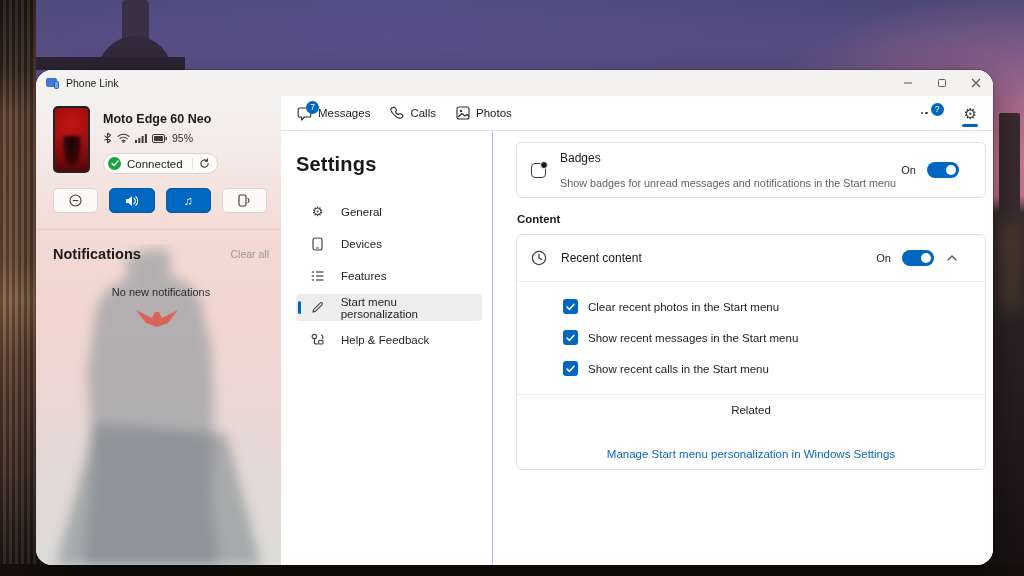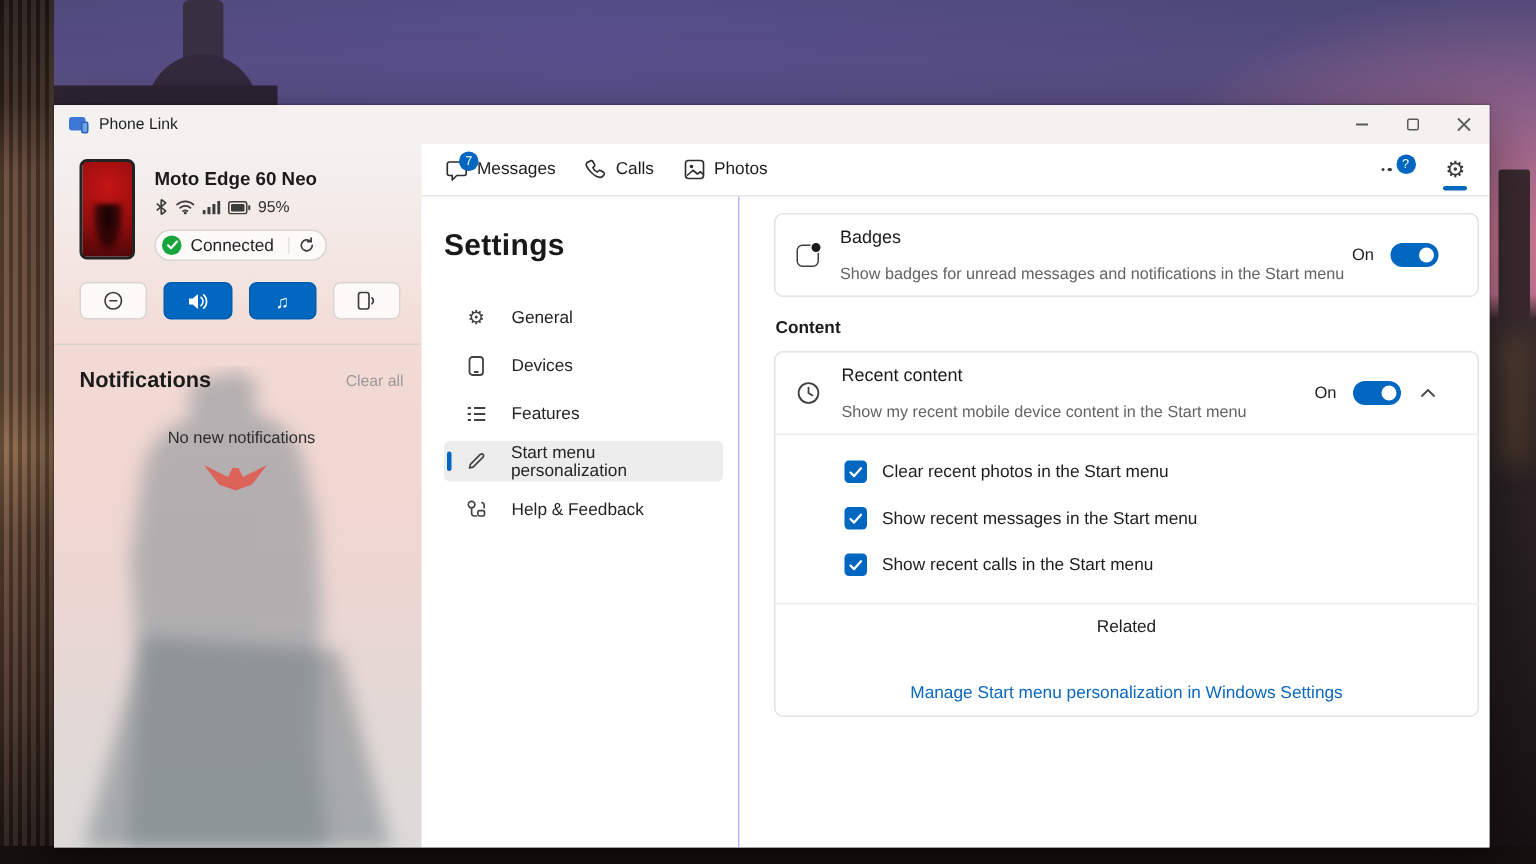--- a/index.html
+++ b/index.html
@@ -21,21 +21,21 @@
       repeating-linear-gradient(90deg, rgba(0,0,0,.28) 0 3px, rgba(255,255,255,.06) 3px 6px),
       linear-gradient(180deg,#241a16 0%,#3a2a21 12%,#6b4c3a 20%,#74543f 45%,#8f6a4c 52%,#6b4c3a 62%,#4a342a 82%,#201713 100%);
   }
   .wp-right{ position:absolute; right:0; top:0; width:31px; height:576px;
     background:linear-gradient(180deg, transparent 0%, transparent 34%, #3a2c30 37%, #2c2326 55%, #241c1e 75%, #171114 100%); }
   .wp-tower{ position:absolute; right:4px; top:113px; width:21px; height:100px; background:#3b2b30; border-radius:2px 2px 0 0;
     box-shadow:0 104px 18px -6px rgba(214,160,70,.35); }
   .wp-bottom{ position:absolute; left:0; bottom:0; width:1024px; height:12px; background:#15100d; }
 
   
-  .window{ position:absolute; left:36px; top:70px; width:957px; height:495px; border-radius:0; overflow:hidden;
+  .window{ position:absolute; left:36px; top:70px; width:957px; height:495px; border-radius:16px; overflow:hidden;
     background:#fff; box-shadow:0 14px 42px rgba(0,0,0,.5), 0 0 0 1px rgba(0,0,0,.18); display:flex; flex-direction:column; }
   .titlebar{ height:26px; background:#f3f2f1; display:flex; align-items:center; justify-content:space-between; flex:0 0 auto; }
   .tb-left{ display:flex; align-items:center; gap:7px; padding-left:10px; }
   .applogo{ width:13px; height:11px; position:relative; }
   .applogo .pc{ position:absolute; left:0; top:0; width:11px; height:9px; background:#3e78d4; border-radius:2px; }
   .applogo .ph{ position:absolute; right:0; bottom:0; width:5px; height:8px; background:#6aa3e8; border:1px solid #2f62b5; border-radius:1.5px; }
   .tb-title{ font-size:10.5px; color:#1f1f1f; }
   .win-controls{ display:flex; height:26px; }
   .wc{ width:34px; height:26px; display:flex; align-items:center; justify-content:center; border:none; background:transparent; cursor:pointer; }
   .wc svg{ display:block; }
@@ -371,21 +371,20 @@
             <div class="section-label">Content</div>
 
             <div class="card">
               <div class="card-header">
                 <svg width="16" height="16" viewBox="0 0 16 16">
                     <circle cx="8" cy="8" r="6.6" fill="none" stroke="#3f3f3f" stroke-width="1.2"></circle>
                     <path d="M8 4.4 V8 L10.6 9.6" fill="none" stroke="#3f3f3f" stroke-width="1.2" stroke-linecap="round"></path>
                   </svg>
                 <span class="ch-text">
                   <div class="ch-title">Recent content</div>
-                  <div class="ch-desc">Show my recent mobile device content in the Start menu</div>
                 </span>
                 <span class="ch-controls">
                   <span class="toggle-label">On</span>
                   <span class="toggle"></span>
                   <span class="chevron-btn">
                     <svg width="10" height="6" viewBox="0 0 10 6">
                         <path d="M1 5 L5 1 L9 5" fill="none" stroke="#4a4a4a" stroke-width="1.2" stroke-linecap="round" stroke-linejoin="round"></path>
                       </svg>
                   </span>
                 </span>

